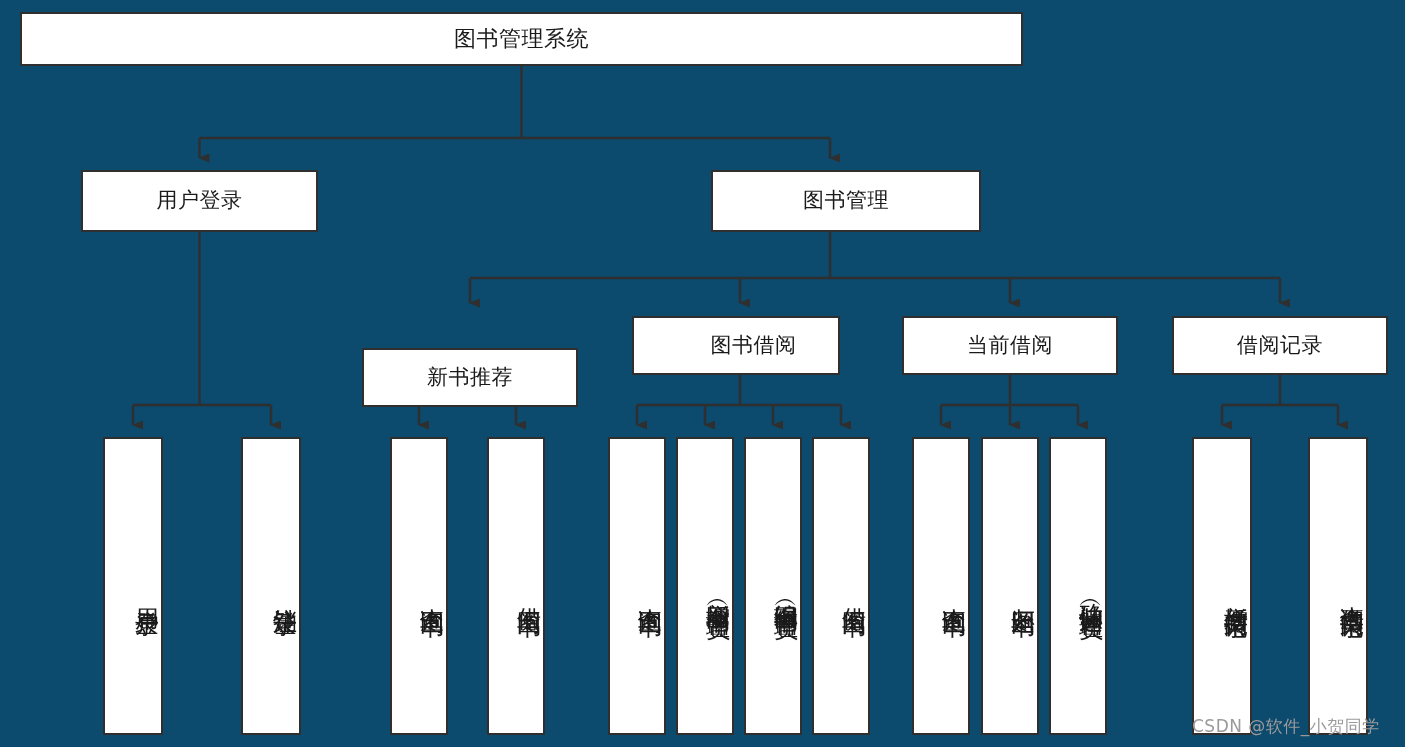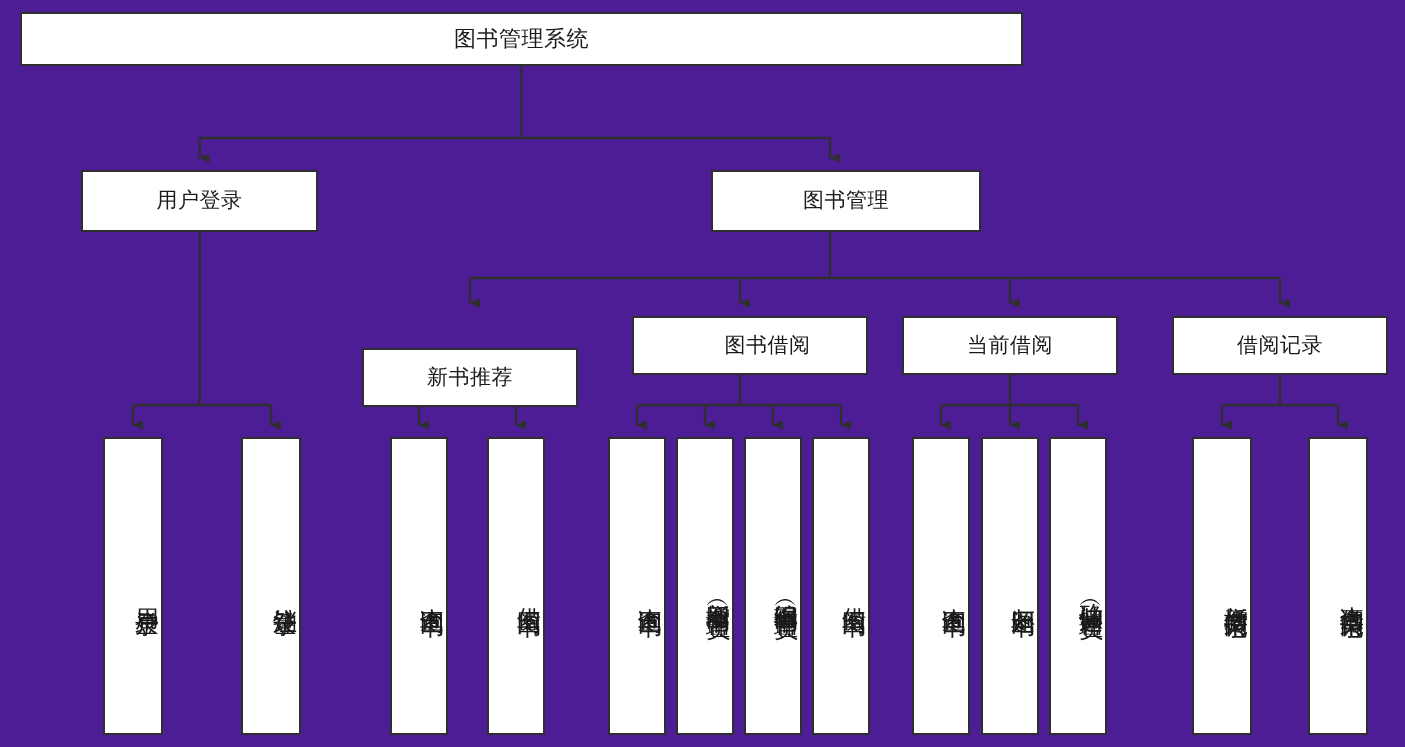--- a/index.html
+++ b/index.html
@@ -4,21 +4,21 @@
 <style>
   html, body {
     margin: 0;
     padding: 0;
     background: #ffffff;
   }
   #canvas {
     position: relative;
     width: 1405px;
     height: 747px;
-    background: #4c1d95;
+    background: #0c4a6e;
     font-family: "DejaVu Sans", "Liberation Sans", sans-serif;
     overflow: hidden;
   }
   #connectors {
     position: absolute;
     left: 0;
     top: 0;
     width: 1405px;
     height: 747px;
     pointer-events: none;
@@ -119,21 +119,21 @@
       <path d="M1338,405 L1338,425" marker-end="url(#arrow)"></path>
     </g>
   </svg>
 
   <div class="node root horiz" style="left:20px; top:12px; width:1003px; height:54px;">图书管理系统</div>
 
   <div class="node horiz" style="left:81px; top:170px; width:237px; height:62px;">用户登录</div>
   <div class="node horiz" style="left:711px; top:170px; width:270px; height:62px;">图书管理</div>
 
   <div class="node horiz" style="left:362px; top:316px; width:216px; height:59px;margin-top:32px;">新书推荐</div>
-  <div class="node horiz" style="left:632px; top:316px; width:236px; height:59px;padding-left:35px;">图书借阅</div>
+  <div class="node horiz" style="left:632px; top:316px; width:208px; height:59px;padding-left:35px;">图书借阅</div>
   <div class="node horiz" style="left:902px; top:316px; width:216px; height:59px;">当前借阅</div>
   <div class="node horiz" style="left:1172px; top:316px; width:216px; height:59px;">借阅记录</div>
 
   <div class="node vert" style="left:103px; top:437px; width:60px; height:298px;">
     <span class="vlabel">用户登录</span>
   </div>
   <div class="node vert" style="left:241px; top:437px; width:60px; height:298px;">
     <span class="vlabel">注销登录</span>
   </div>
 
@@ -167,14 +167,15 @@
     <span class="vlabel">确认归还（管理员）</span>
   </div>
 
   <div class="node vert" style="left:1192px; top:437px; width:60px; height:298px;">
     <span class="vlabel">新增借阅记录</span>
   </div>
   <div class="node vert" style="left:1308px; top:437px; width:60px; height:298px;">
     <span class="vlabel">查询借阅记录</span>
   </div>
 
+  <div class="watermark" style="left:1192px; top:715px;">CSDN @软件_小贺同学</div>
 
 </div>
 
 </body></html>

